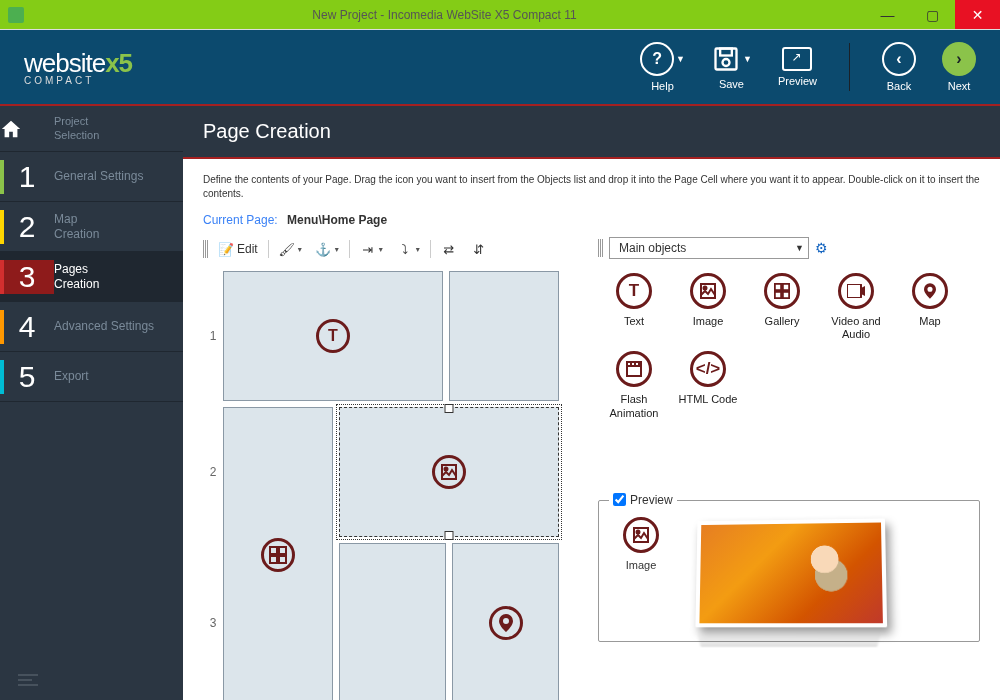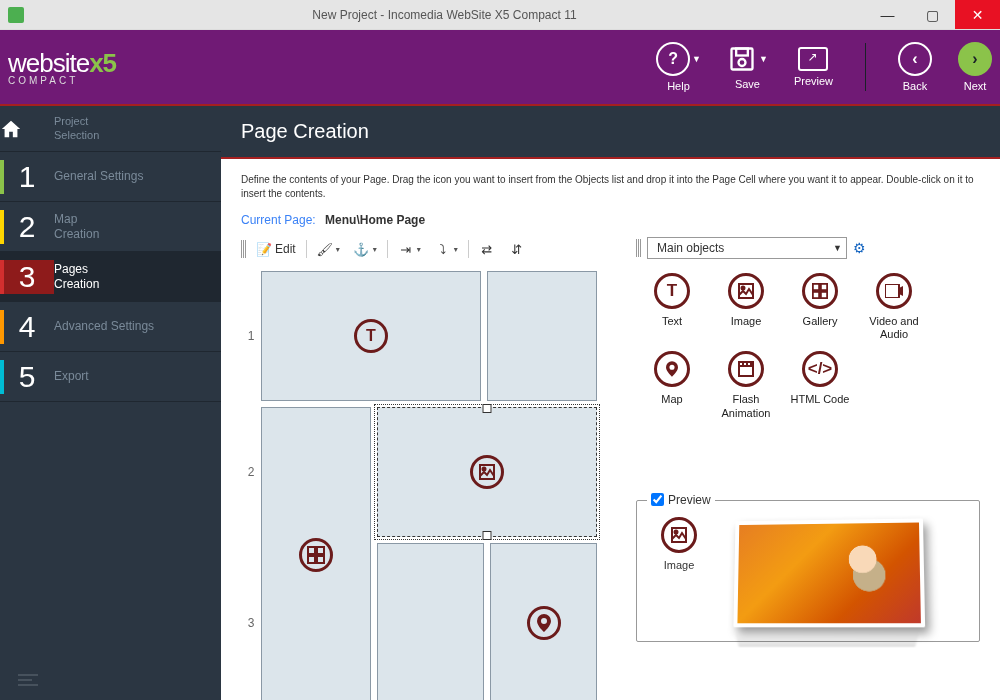--- a/index.html
+++ b/index.html
@@ -1,44 +1,44 @@
 <!DOCTYPE html>
 <html><head>
 <meta charset="utf-8">
 <style>
 * { margin: 0; padding: 0; box-sizing: border-box; font-family: "Segoe UI", Tahoma, sans-serif; }
 html, body { width: 1000px; height: 700px; overflow: hidden; background: #fff; }
 
 .window { width: 1000px; height: 700px; display: flex; flex-direction: column; }
 
-.titlebar { height: 30px; background: #e5e5e5; display: flex; align-items: center; position: relative; border-bottom: 1px solid #ddd; }
+.titlebar { height: 30px; background: #84cc16; display: flex; align-items: center; position: relative; border-bottom: 1px solid #ddd; }
 .titlebar-icon { width: 16px; height: 16px; margin-left: 8px; background: #4caf50; border-radius: 2px; }
 .titlebar-title { flex: 1; text-align: center; font-size: 12px; color: #555; }
 .win-controls { display: flex; height: 100%; }
 .win-btn { width: 45px; display: flex; align-items: center; justify-content: center; font-size: 14px; color: #333; cursor: pointer; }
 .win-close { background: #e81123; color: #fff; }
 
-.header { height: 76px; background: #701a75; display: flex; align-items: center; padding: 0 8px; border-bottom: 2px solid #a52020; }
+.header { height: 76px; background: #0c4a6e; display: flex; align-items: center; padding: 0 24px; border-bottom: 2px solid #a52020; }
 .logo { color: #fff; font-size: 26px; font-weight: 300; letter-spacing: -1px; }
 .logo-x5 { color: #8bc34a; font-weight: 700; }
 .logo-sub { display: block; font-size: 10px; letter-spacing: 3px; color: #ddd; font-weight: 400; margin-top: -4px; }
 .header-spacer { flex: 1; }
 .header-actions { display: flex; gap: 26px; align-items: center; }
 .hact { display: flex; flex-direction: column; align-items: center; color: #fff; font-size: 11px; gap: 4px; cursor: pointer; }
 .hact-sep { width: 1px; height: 48px; background: #1a2128; margin: 0 6px; }
 .hact .icon-circle { width: 34px; height: 34px; border: 2px solid #fff; border-radius: 50%; display: flex; align-items: center; justify-content: center; font-size: 16px; font-weight: bold; }
 .hact .icon-disk { width: 30px; height: 30px; display: flex; align-items: center; justify-content: center; }
 .hact .icon-monitor { width: 30px; height: 24px; border: 2px solid #fff; border-radius: 3px; position: relative; }
 .hact .icon-monitor::after { content: "↗"; position: absolute; top: 1px; left: 7px; font-size: 12px; }
 .hact-next .icon-circle { background: #8bc34a; border-color: #8bc34a; color: #1a2128; }
 .caret-down { font-size: 9px; margin-left: 2px; }
 
 .body { flex: 1; display: flex; min-height: 0; }
 
-.sidebar { width: 221px; background: #2b3642; display: flex; flex-direction: column; }
+.sidebar { width: 183px; background: #2b3642; display: flex; flex-direction: column; }
 .side-home { height: 46px; display: flex; align-items: center; border-bottom: 1px solid #1f2730; }
 .side-home .home-icon { width: 54px; text-align: center; color: #fff; font-size: 20px; }
 .side-home .home-label { color: #7a8a99; font-size: 11px; line-height: 1.2; }
 .step { height: 50px; display: flex; align-items: center; border-bottom: 1px solid #1f2730; cursor: pointer; }
 .step-num { width: 54px; text-align: center; color: #fff; font-size: 30px; font-weight: 300; position: relative; }
 .step-num::before { content: ""; position: absolute; left: 0; top: 0; width: 4px; height: 100%; }
 .step-1 .step-num::before { background: #8bc34a; }
 .step-2 .step-num::before { background: #ffd600; }
 .step-3 .step-num::before { background: #d32f2f; }
 .step-4 .step-num::before { background: #ff9800; }

